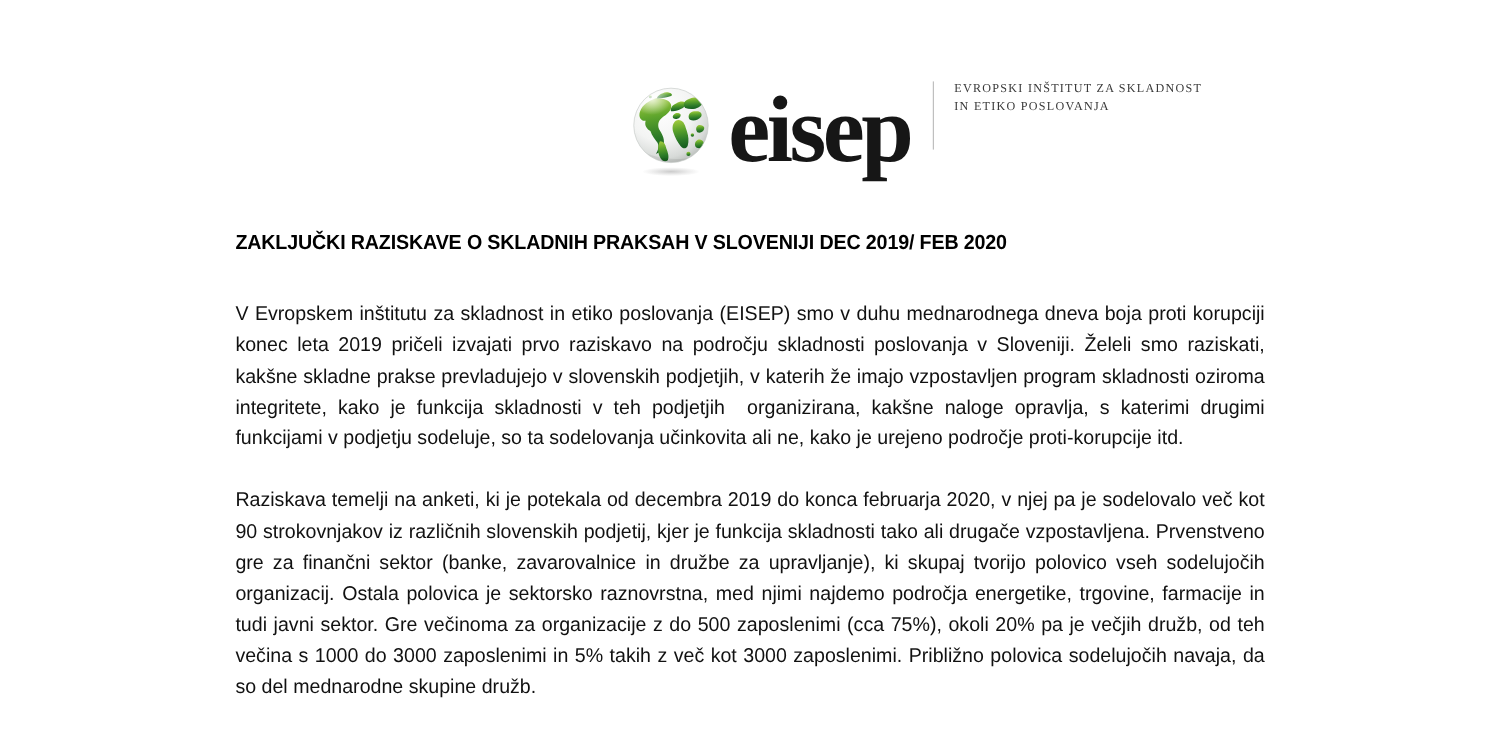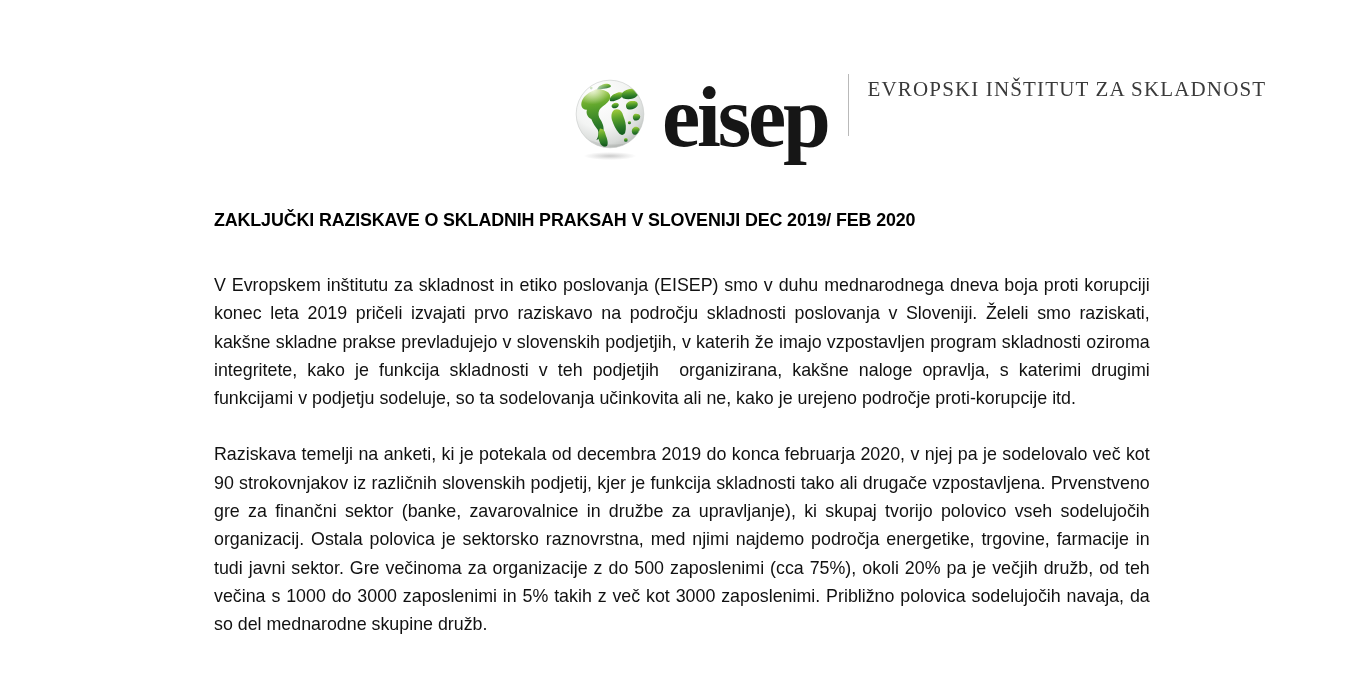--- a/index.html
+++ b/index.html
@@ -74,21 +74,21 @@
     background: #b9b9b9;
     margin-left: 20px;
     margin-right: 19px;
     flex: 0 0 auto;
     align-self: flex-start;
     margin-top: 6px;
   }
 
   .tagline {
     font-family: "Liberation Serif", serif;
-    font-size: 21px;
+    font-size: 11px;
     line-height: 1.45;
     letter-spacing: 1.15px;
     color: #3a3a3a;
     white-space: nowrap;
     align-self: flex-start;
     margin-top: 6px;
   }
   .tagline div { white-space: nowrap; }
 
   
@@ -193,20 +193,21 @@
       </svg>
       <div class="globe-shadow"></div>
     </div>
 
     <div class="wordmark">eisep</div>
 
     <div class="divider"></div>
 
     <div class="tagline">
       <div>EVROPSKI INŠTITUT ZA SKLADNOST</div>
+      <div>IN ETIKO POSLOVANJA</div>
     </div>
   </div>
 
   <div class="doc-body">
     <h1 class="doc-title">ZAKLJUČKI RAZISKAVE O SKLADNIH PRAKSAH V SLOVENIJI DEC 2019/ FEB 2020</h1>
     <p class="para">V Evropskem inštitutu za skladnost in etiko poslovanja (EISEP) smo v duhu mednarodnega dneva boja proti korupciji konec leta 2019 pričeli izvajati prvo raziskavo na področju skladnosti poslovanja v Sloveniji. Želeli smo raziskati, kakšne skladne prakse prevladujejo v slovenskih podjetjih, v katerih že imajo vzpostavljen program skladnosti oziroma integritete, kako je funkcija skladnosti v teh podjetjih  organizirana, kakšne naloge opravlja, s katerimi drugimi  funkcijami v podjetju sodeluje, so ta sodelovanja učinkovita ali ne, kako je urejeno področje proti-korupcije itd.</p>
     <p class="para">Raziskava temelji na anketi, ki je potekala od decembra 2019 do konca februarja 2020, v njej pa je sodelovalo več kot 90 strokovnjakov iz različnih slovenskih podjetij, kjer je funkcija skladnosti tako ali drugače vzpostavljena. Prvenstveno gre za finančni sektor (banke, zavarovalnice in družbe za upravljanje), ki skupaj tvorijo polovico vseh sodelujočih organizacij. Ostala polovica je sektorsko raznovrstna, med njimi najdemo področja energetike, trgovine, farmacije in tudi javni sektor. Gre večinoma za organizacije z do 500 zaposlenimi (cca 75%), okoli 20% pa je večjih družb, od teh večina s 1000 do 3000 zaposlenimi in 5% takih z več kot 3000 zaposlenimi. Približno polovica sodelujočih navaja, da so del mednarodne skupine družb.</p>
   </div>
 
 </div>

